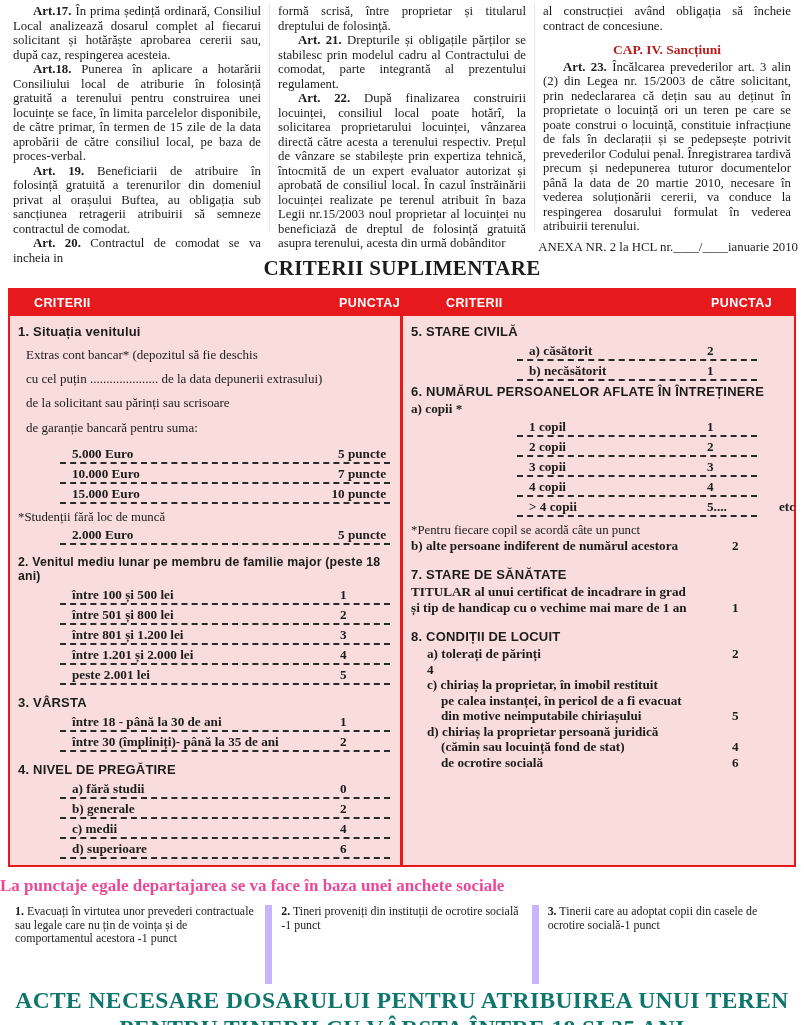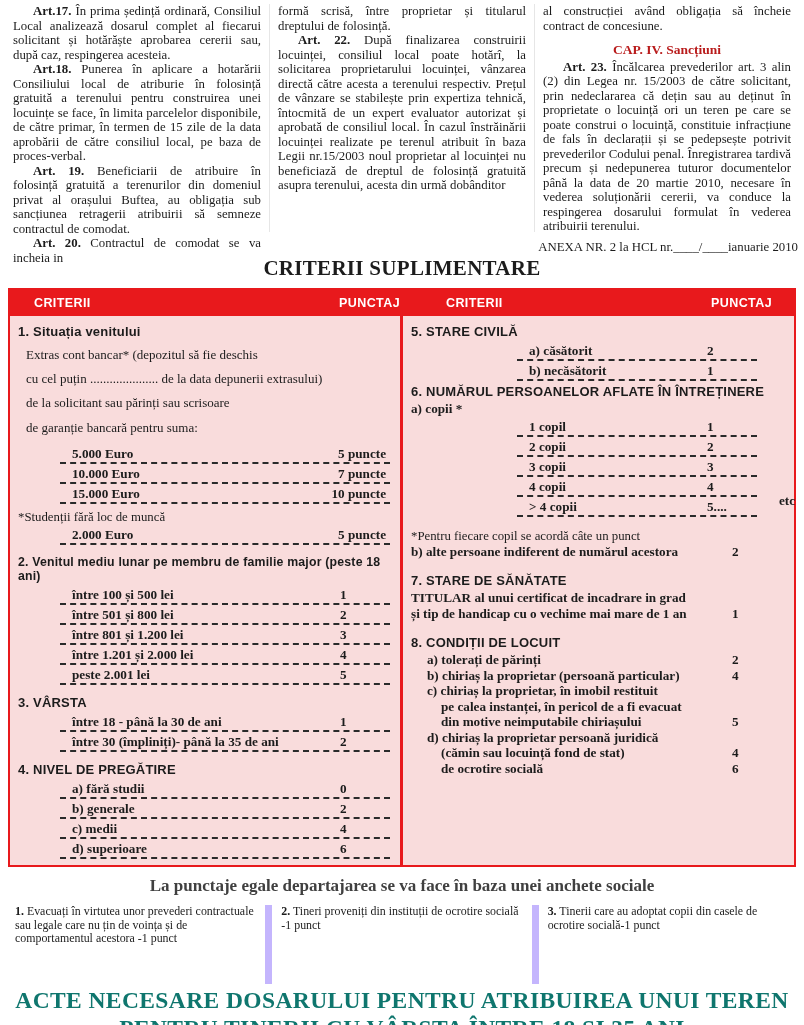--- a/index.html
+++ b/index.html
@@ -34,32 +34,32 @@
     letter-spacing:.2px;margin:0 0 2px 0;}
   .secH.small{font-size:12.3px;}
   .intro{font-size:13px;line-height:16.2px;margin:8px;}
   .rows{margin-left:42px;width:330px;}
   .rrows{margin-left:106px;width:240px;}
   .prow{display:flex;justify-content:space-between;align-items:flex-end;
     font-weight:bold;font-size:13.2px;line-height:15px;
     border-bottom:2px dashed #2a2a2a;padding:2px 4px 1px 12px;position:relative;}
   .prow .val{white-space:nowrap;}
   .prow .valL{width:46px;text-align:left;}
-  .etc{position:absolute;left:calc(100% + 22px);bottom:7px;font-weight:bold;}
+  .etc{position:absolute;left:calc(100% + 22px);bottom:1px;font-weight:bold;}
   .note{font-size:12.8px;margin:6px 0 0 0;}.vgap10{height:10px;}.vgap14{height:14px;}
   .vrow{display:flex;font-weight:bold;font-size:13.2px;line-height:15.5px;}
   .vrow .lines{flex:1;}
   .vrow .vcol{width:52px;text-align:left;align-self:flex-end;}
   .lrow{display:flex;font-weight:bold;font-size:13.2px;line-height:15.5px;padding-left:16px;}
   .lrow .lines{flex:1;}
   .lrow .sub{padding-left:14px;}
   .lrow .vcol{width:52px;text-align:left;align-self:flex-end;}
   .boldline{font-weight:bold;font-size:13.2px;line-height:15.5px;margin:0;}
   
-  .equal{color:#404040;font-weight:bold;text-align:center;font-size:17px;margin-top:9px;}
+  .equal{color:#ec4899;font-weight:bold;text-align:left;font-size:17px;margin-top:9px;}
   
   .prio{display:flex;padding:9px 6px 0 6px;height:88px;box-sizing:border-box;}
   .pcol{flex:1;font-size:11.9px;line-height:13.8px;padding:0 9px;}
   .pcol+.pcol{border-left:7px solid #c4b5fd;}
   .pnum{font-weight:bold;}
   
   .acte{color:#0f766e;font-weight:bold;text-align:center;font-size:23.5px;
     line-height:28px;letter-spacing:.4px;margin-top:2px;}
   
   .docs{display:flex;padding:6px 5px 0 5px;}
@@ -72,20 +72,21 @@
 
 <div class="topcols">
   <div class="tcol">
     <p class="art"><span class="artlbl">Art.17.</span> <span>În prima ședință ordinară, Consiliul Local analizează dosarul complet al fiecarui solicitant și hotărăște aprobarea cererii sau, după caz, respingerea acesteia.</span></p>
     <p class="art"><span class="artlbl">Art.18.</span> <span>Punerea în aplicare a hotarării Consiliului local de atriburie în folosință gratuită a terenului pentru construirea unei locuințe se face, în limita parcelelor disponibile, de către primar, în termen de 15 zile de la data aprobării de către consiliul local, pe baza de proces-verbal.</span></p>
     <p class="art"><span class="artlbl">Art. 19.</span> <span>Beneficiarii de atribuire în folosință gratuită a terenurilor din domeniul privat al orașului Buftea, au obligația sub sancțiunea retragerii atribuirii să semneze contractul de comodat.</span></p>
     <p class="art"><span class="artlbl">Art. 20.</span> <span>Contractul de comodat se va incheia in</span></p>
   </div>
   <div class="tcol">
     <p class="noind">formă scrisă, între proprietar și titularul dreptului de folosință.</p>
+    <p class="art"><span class="artlbl">Art. 21.</span> <span>Drepturile și obligațile părților se stabilesc prin modelul cadru al Contractului de comodat, parte integrantă al prezentului regulament.</span></p>
     <p class="art"><span class="artlbl">Art. 22.</span> <span>După finalizarea construirii locuinței, consiliul local poate hotărî, la solicitarea proprietarului locuinței, vânzarea directă către acesta a terenului respectiv. Prețul de vânzare se stabilește prin expertiza tehnică, întocmită de un expert evaluator autorizat și aprobată de consiliul local. În cazul înstrăinării locuinței realizate pe terenul atribuit în baza Legii nr.15/2003 noul proprietar al locuinței nu beneficiază de dreptul de folosință gratuită asupra terenului, acesta din urmă dobânditor</span></p>
   </div>
   <div class="tcol">
     <p class="noind">al construcției având obligația să încheie contract de concesiune.</p>
     <p class="capHead">CAP. IV. Sancțiuni</p>
     <p class="art"><span class="artlbl">Art. 23.</span> <span>Încălcarea prevederilor art. 3 alin (2) din Legea nr. 15/2003 de către solicitant, prin nedeclararea că dețin sau au deținut în proprietate o locuință ori un teren pe care se poate construi o locuință, constituie infracțiune de fals în declarații și se pedepsește potrivit prevederilor Codului penal. Înregistrarea tardivă precum și nedepunerea tuturor documentelor până la data de 20 martie 2010, necesare în vederea soluționării cererii, va conduce la respingerea dosarului formulat în vederea atribuirii terenului.</span></p>
   </div>
 </div>
 
 <div class="anexa">ANEXA NR. 2 la HCL nr.____/____ianuarie 2010</div>
@@ -215,21 +216,21 @@
         <div class="prow">
             <span>4 copii</span>
             <span class="val valL">4</span>
           </div>
         <div class="prow">
             <span>&gt; 4 copii</span>
             <span class="val valL">5....</span>
             <span class="etc">etc</span>
           </div>
       </div>
-      <p class="note" style="margin-top:12px;">*Pentru fiecare copil se acordă câte un punct</p>
+      <p class="note" style="margin-top:6px;">*Pentru fiecare copil se acordă câte un punct</p>
       <div class="vrow">
         <div class="lines">b) alte persoane indiferent de numărul acestora</div>
         <span class="vcol">2</span>
       </div>
       <div class="vgap14"></div>
       <p class="secH">7. STARE DE SĂNĂTATE</p>
       <div class="vrow">
         <div class="lines">
           <div>TITULAR al unui certificat de incadrare in grad</div>
           <div>și tip de handicap cu o vechime mai mare de 1 an</div>
@@ -238,23 +239,20 @@
       </div>
       <div class="vgap14"></div>
       <p class="secH">8. CONDIȚII DE LOCUIT</p>
       <div class="lrow">
         <div class="lines">
             <div>a) tolerați de părinți</div>
           </div>
         <span class="vcol">2</span>
       </div>
       <div class="lrow">
-        <div class="lines">
-            <div>b) chiriaș la proprietar (persoană particular)</div>
-          </div>
         <span class="vcol">4</span>
       </div>
       <div class="lrow">
         <div class="lines">
           <div>c) chiriaș la proprietar, în imobil restituit</div>
           <div class="sub">pe calea instanței, în pericol de a fi evacuat</div>
           <div class="sub">din motive neimputabile chiriașului</div>
         </div>
         <span class="vcol">5</span>
       </div>

